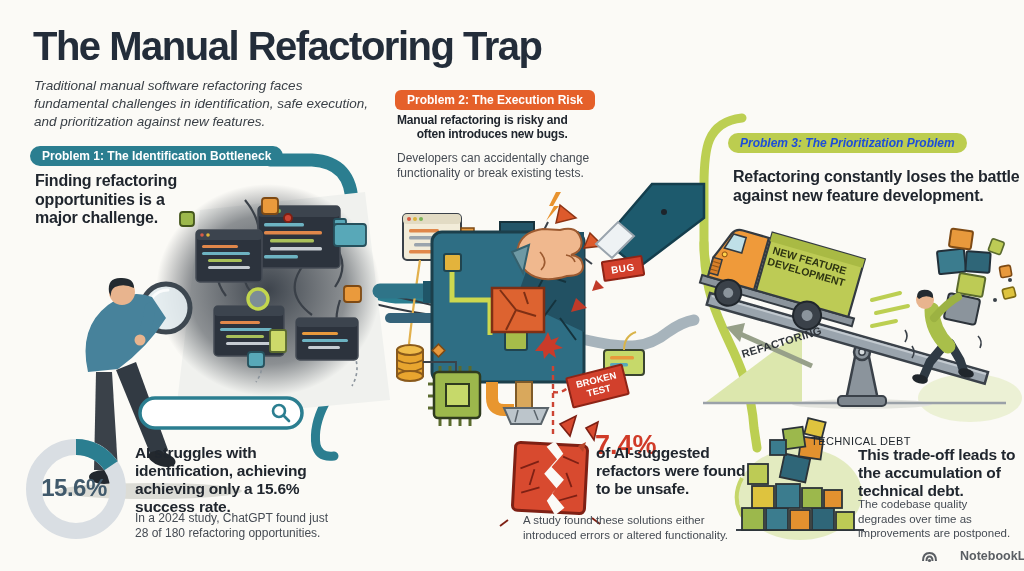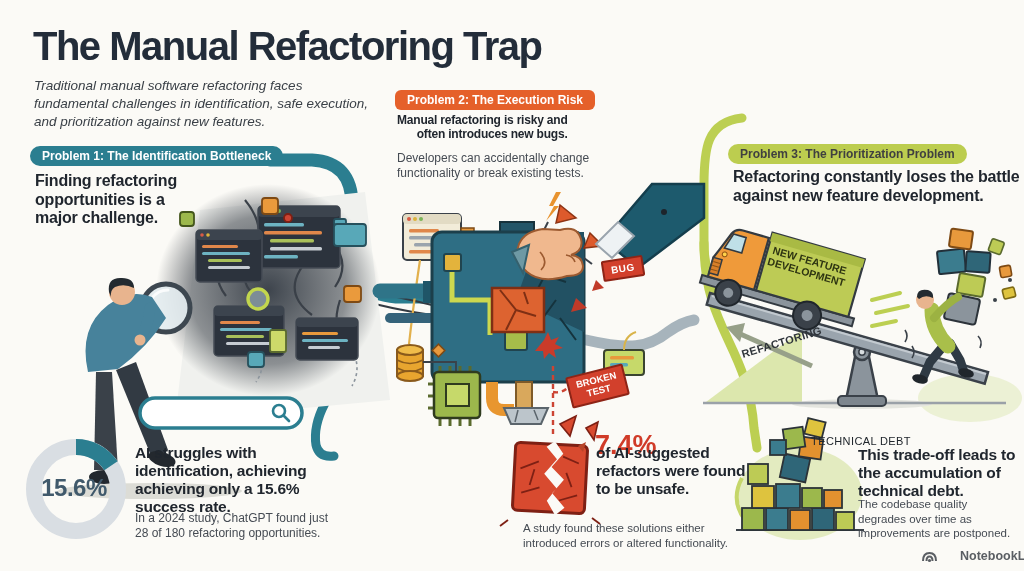--- a/index.html
+++ b/index.html
@@ -5,35 +5,35 @@
   html,body{margin:0;padding:0;background:#e8e8e8;}
   .canvas{position:relative;width:1024px;height:571px;background:#fbfaf6;overflow:hidden;
           font-family:"Liberation Sans",sans-serif;color:#1f252d;}
   .abs{position:absolute;}
   .pre{white-space:pre-line;}
   .title{left:33px;top:24px;font-size:40px;font-weight:bold;letter-spacing:-1.5px;color:#232d3a;}
   .subtitle{left:34px;top:77px;font-size:13.5px;font-style:italic;line-height:1.33;color:#3a4047;width:340px;}
   .badge{font-size:12px;font-weight:bold;padding:3px 12px;border-radius:12px;display:inline-block;}
   .badge1{left:30px;top:146px;background:#2b7e90;color:#ffffff;}
   .badge2{left:395px;top:90px;background:#e5602a;color:#ffffff;border-radius:6px;}
-  .badge3{left:728px;top:144px;background:#bccd4f;color:#404040;}
+  .badge3{left:728px;top:133px;background:#bccd4f;color:#1d4ed8;font-style:italic;}
   .heading{font-weight:bold;color:#20262e;line-height:1.17;letter-spacing:-0.2px;}
   .body{color:#454b53;line-height:1.28;}
   .p1h{left:35px;top:172px;font-size:16px;}
   .p1b{left:33px;top:228px;font-size:12px;}
   .p2h{left:397px;top:113px;font-size:12px;text-align:right;}
   .p2b{left:397px;top:151px;font-size:12px;}
   .p3h{left:733px;top:168px;font-size:16px;}
   .p3b{left:733px;top:205px;font-size:12px;}
   .s1pct{left:33px;top:474px;width:82px;text-align:center;font-size:24px;font-weight:bold;color:#40596b;letter-spacing:-0.5px;}
   .s1h{left:135px;top:444px;font-size:15.5px;}
   .s1b{left:135px;top:511px;font-size:12px;}
   .s2pct{left:595px;top:430px;font-size:27px;font-weight:bold;color:#d03b28;}
   .s2h{left:596px;top:444px;font-size:15.5px;width:150px;}
-  .s2b{left:523px;top:513px;font-size:11.5px;width:210px;margin-top:8px;}
+  .s2b{left:523px;top:513px;font-size:11.5px;width:210px;}
   .s3h{left:858px;top:446px;font-size:15.5px;width:160px;}
   .s3b{left:858px;top:497px;font-size:11.5px;width:160px;}
   .truck-label{left:761px;top:254px;width:94px;transform:rotate(16deg);font-size:10.5px;font-weight:bold;
                color:#2e3512;text-align:center;line-height:1.15;}
   .refactoring-label{left:740px;top:336px;transform:rotate(-17deg);font-size:11px;font-weight:bold;
                color:#2f343a;letter-spacing:0.3px;}
   .techdebt-label{left:806px;top:407px;width:110px;text-align:center;font-size:11px;font-weight:normal;
                color:#20262c;letter-spacing:0.4px;margin-top:28px;}
   .bug-tag{left:602px;top:258px;transform:rotate(-9deg);background:#d2402c;color:#fff;font-size:10px;
                font-weight:bold;padding:3px 7px;border:2px solid #8e2416;border-radius:2px;letter-spacing:0.5px;}

